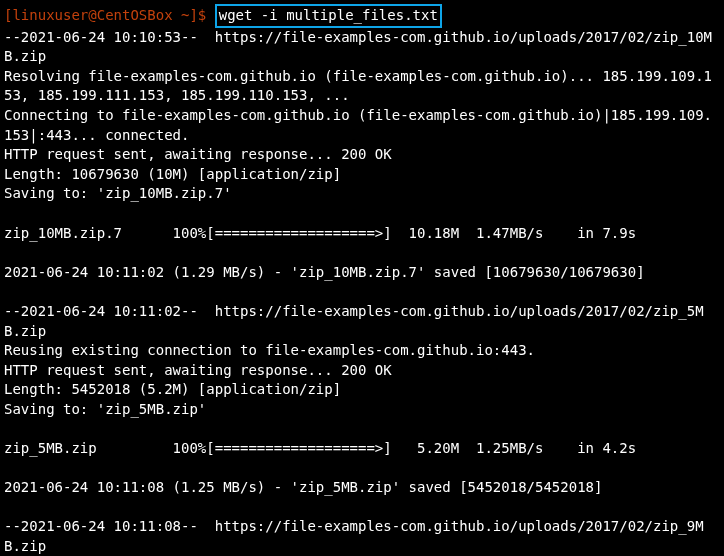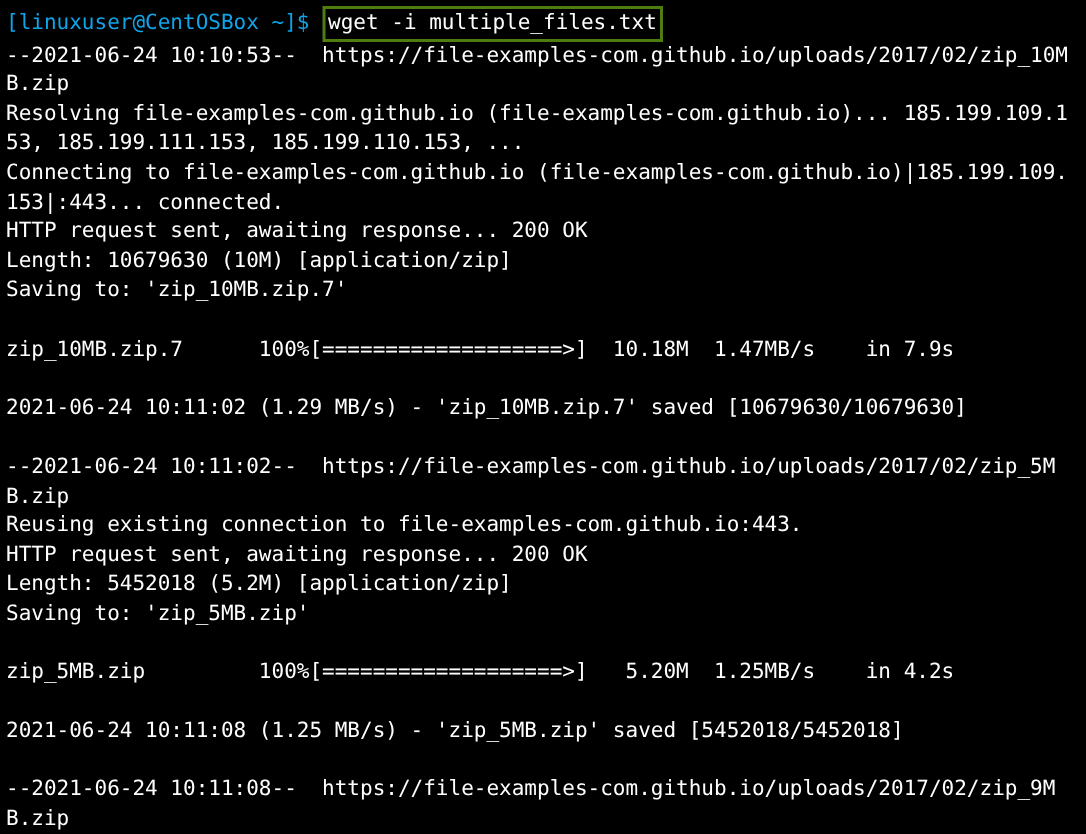--- a/index.html
+++ b/index.html
@@ -19,24 +19,24 @@
       overflow: hidden;
     }
     .terminal {
       white-space: pre-wrap;
       word-break: break-all;
     }
     .prompt-line {
       display: inline;
     }
     .prompt {
-      color: #0ea5e9;
+      color: #c2410c;
     }
     .highlighted-command {
-      border: 2px solid #4d7c0f;
+      border: 2px solid #0ea5e9;
       padding: 0 2px;
       display: inline-block;
     }
   </style>
 </head>
 <body>
 
 <div class="terminal"><span class="prompt-line"><span class="prompt">[linuxuser@CentOSBox ~]$ </span><span class="highlighted-command">wget -i multiple_files.txt</span></span>
 <span id="output-lines">--2021-06-24 10:10:53--  https://file-examples-com.github.io/uploads/2017/02/zip_10MB.zip
 Resolving file-examples-com.github.io (file-examples-com.github.io)... 185.199.109.153, 185.199.111.153, 185.199.110.153, ...

